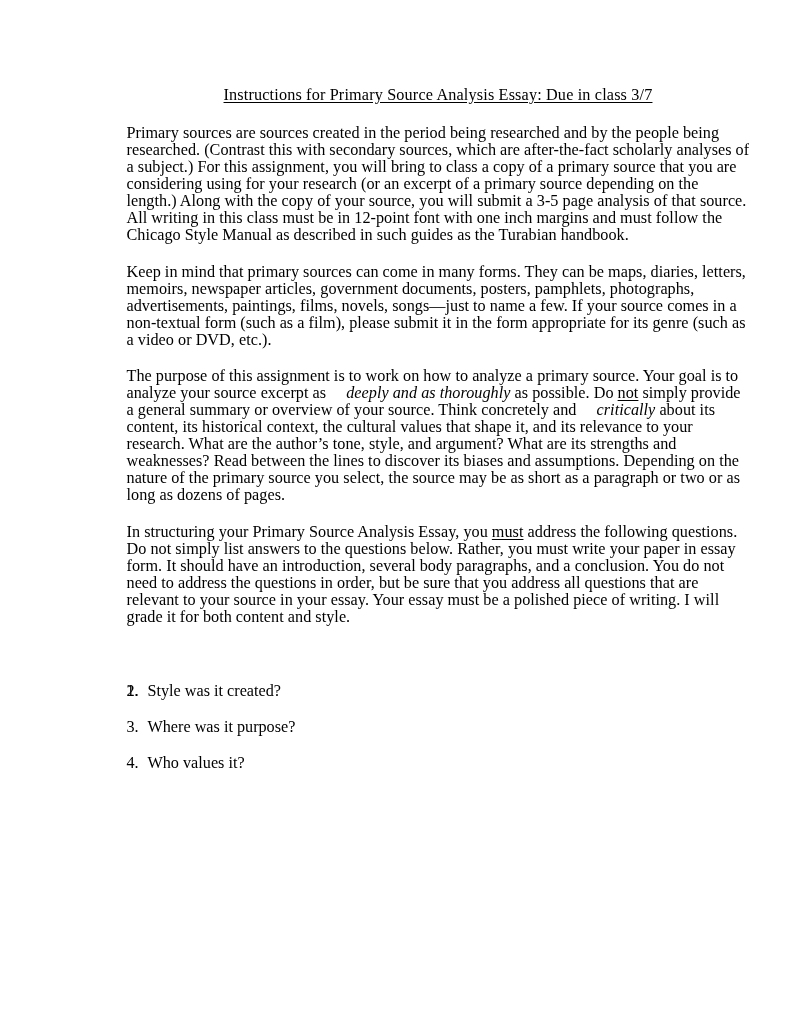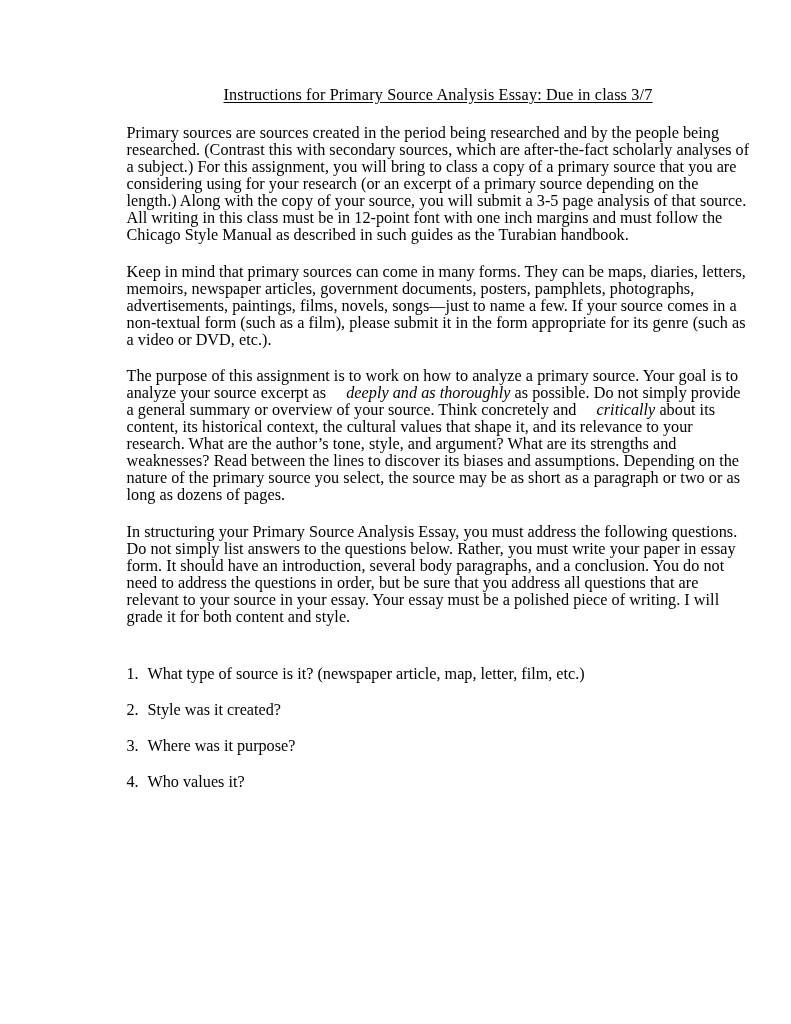--- a/index.html
+++ b/index.html
@@ -82,20 +82,21 @@
     left: 0;
     top: 0;
     width: 21px;
     text-align: left;
   }
   em.it {
     font-style: italic;
     margin-left: 16px;
   }
   span.ul {
+    text-decoration: underline;
     text-underline-offset: 1.5px;
   }
 </style>
 </head>
 <body>
 
 <div class="page">
   <div class="content">
 
     <div class="doc-title"><span class="u">Instructions for Primary Source Analysis Essay:  Due in class 3/7</span></div>
@@ -115,20 +116,20 @@
     <div class="spacer"></div>
 
     <p class="para"><span>In structuring your Primary Source Analysis Essay, you </span><span class="ul">must</span><span> address the following questions.  Do not simply list answers to the questions below. Rather, you must write your paper in essay form.  It should have an introduction, several body paragraphs, and a conclusion.  You do not need to address the questions in order, but be sure that you address all questions that are relevant to your source in your essay.  Your essay must be a polished piece of writing.  I will grade it for both content and style.</span></p>
 
     <div class="spacer"></div>
 
 
     <div class="spacer-sm"></div>
 
     <ol class="qlist">
-      <li><span class="num">1.</span><span>What type of source is it?  (newspaper article, map, letter, film, etc.)</span></li>
+      <li><span class="num">1.</span></li>
       <li><span class="num">2.</span><span>Style was it created?</span></li>
       <li><span class="num">3.</span><span>Where was it purpose?</span></li>
       <li><span class="num">4.</span><span>Who values it?</span></li>
     </ol>
 
   </div>
 </div>
 
 </body></html>

